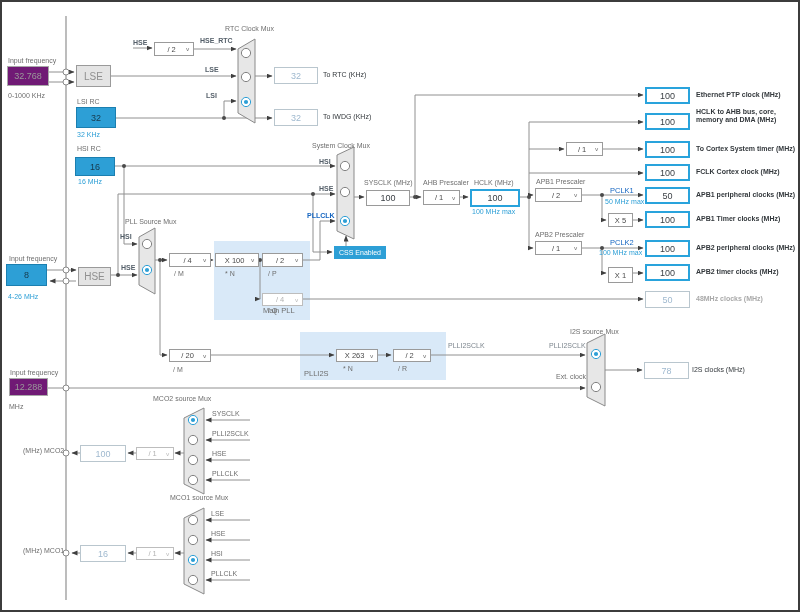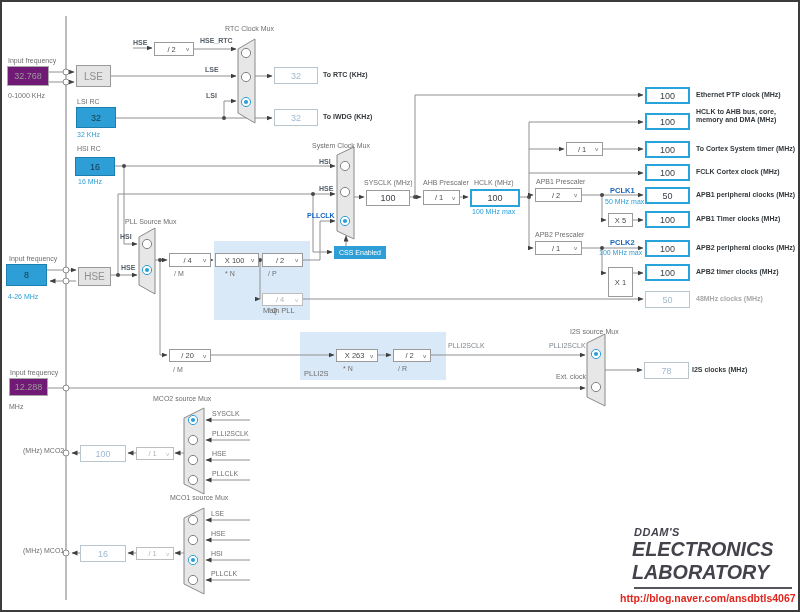--- a/index.html
+++ b/index.html
@@ -1,21 +1,21 @@
 <!DOCTYPE html>
 <html><head>
 <meta charset="utf-8">
 <style>
   html,body{margin:0;padding:0;background:#fff;}
   #stage{position:relative;width:800px;height:612px;background:#ffffff;
          border:2px solid #3c3c3c;box-sizing:border-box;overflow:hidden;
          font-family:"Liberation Sans", sans-serif;}
   #wires{position:absolute;left:0;top:0;}
   .lbl{position:absolute;font-size:7px;color:#6e6e6e;white-space:nowrap;line-height:8px;}
-  .lblb{position:absolute;font-size:7px;font-weight:bold;color:#33383c;white-space:nowrap;line-height:8px;}
+  .lblb{position:absolute;font-size:7px;font-weight:normal;color:#33383c;white-space:nowrap;line-height:8px;}
   .wirelbl{position:absolute;font-size:7px;font-weight:bold;color:#55606a;white-space:nowrap;line-height:8px;}
   .bluetxt{color:#2d9fd6 !important;font-weight:normal;}
   .darkblue{color:#1565c0 !important;}
   .graytxt{color:#a9a9a9 !important;font-weight:normal;}
   .valbox{position:absolute;background:#fff;border:1px solid #9a9a9a;color:#3a3f44;
           font-size:9px;display:flex;align-items:center;justify-content:center;box-sizing:border-box;}
   .valbox.bl{border:2px solid #29a3dc;}
   .valbox.gr{border:1px solid #b9c6ce;color:#9fb9cf;}
   .valbox.inb{background:#701a75;border:1px solid #a8a8a8;color:#9a9a9a;}
   .valbox.blue{background:#2d9fd6;border:1px solid #1b7fb0;color:#16394c;}
@@ -291,21 +291,21 @@
   <div class="lblb darkblue" style="left:608px;top:185px;font-size:7.5px;">PCLK1</div>
   <div class="lbl bluetxt" style="left:603px;top:196px;">50 MHz max</div>
   <div class="mult" style="left:606px;top:211px;width:25px;height:14px;">X 5</div>
   <div class="lbl" style="left:533px;top:229px;">APB2 Prescaler</div>
   <div class="dd" style="left:533px;top:239px;width:47px;height:14px;">
     <span class="v">/ 1</span>
       <span class="chev">∨</span>
   </div>
   <div class="lblb darkblue" style="left:608px;top:237px;font-size:7.5px;">PCLK2</div>
   <div class="lbl bluetxt" style="left:597px;top:247px;">100 MHz max</div>
-  <div class="mult" style="left:606px;top:265px;width:25px;height:30px;">X 1</div>
+  <div class="mult" style="left:606px;top:265px;width:25px;height:16px;">X 1</div>
 
   <div class="valbox bl" style="left:643px;top:85px;width:45px;height:17px;">100</div>
   <div class="outlbl" style="left:694px;top:89px;">Ethernet PTP clock (MHz)</div>
   <div class="valbox bl" style="left:643px;top:111px;width:45px;height:17px;">100</div>
   <div class="outlbl" style="left:694px;top:106px;">HCLK to AHB bus, core, memory and DMA (MHz)</div>
   <div class="valbox bl" style="left:643px;top:139px;width:45px;height:17px;">100</div>
   <div class="outlbl" style="left:694px;top:143px;">To Cortex System timer (MHz)</div>
   <div class="valbox bl" style="left:643px;top:162px;width:45px;height:17px;">100</div>
   <div class="outlbl" style="left:694px;top:166px;">FCLK Cortex clock (MHz)</div>
   <div class="valbox bl" style="left:643px;top:185px;width:45px;height:17px;">50</div>
@@ -359,21 +359,14 @@
   <div class="lbl" style="left:209px;top:528px;">HSE</div>
   <div class="lbl" style="left:209px;top:548px;">HSI</div>
   <div class="lbl" style="left:209px;top:568px;">PLLCLK</div>
   <div class="dd dis" style="left:134px;top:545px;width:38px;height:13px;">
     <span class="v">/ 1</span>
       <span class="chev">∨</span>
   </div>
   <div class="valbox gr" style="left:78px;top:543px;width:46px;height:17px;">16</div>
   <div class="lbl" style="left:21px;top:545px;">(MHz) MCO1</div>
 
-  <div id="logo">
-    <div class="l1">DDAM'S</div>
-    <div class="l2">ELECTRONICS</div>
-    <div class="l3">LABORATORY</div>
-    <div class="bar"></div>
-    <div class="url">http://blog.naver.com/ansdbtls4067</div>
-  </div>
 
 </div>
 
 </body></html>

